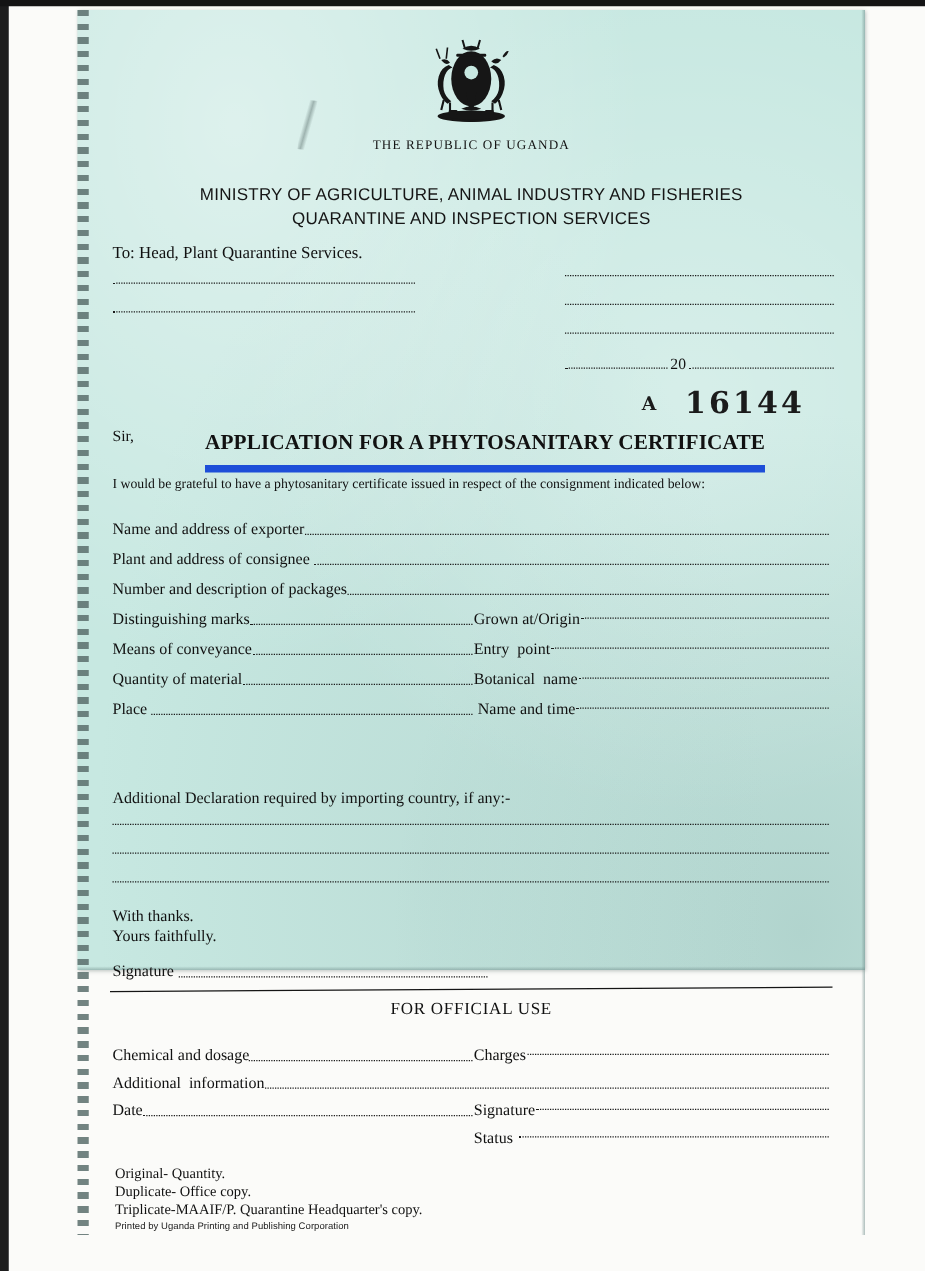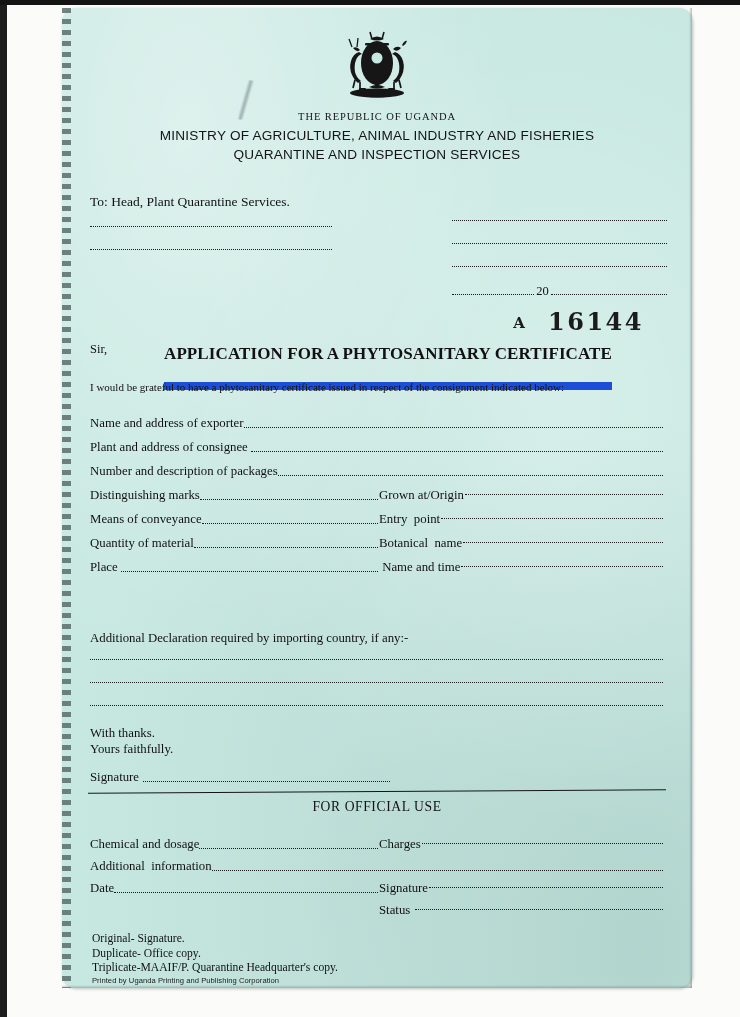--- a/index.html
+++ b/index.html
@@ -33,24 +33,23 @@
     width: 740px; height: 5px;
     background: #141414;
   }
 
   
   #paper {
     position: absolute;
     left: 62px;
     top: 8px;
     width: 630px;
-    height: 980px;
+    height: 768px;
     background: #c7e8e1;
     box-shadow: 1px 1px 3px rgba(60,80,78,0.35);
-    border-radius: 14px;
   }
   
   #paper::before {
     content: "";
     position: absolute;
     inset: 0;
     background:
       radial-gradient(ellipse at 20% 12%, rgba(255,255,255,0.40), rgba(255,255,255,0) 46%),
       radial-gradient(ellipse at 78% 40%, rgba(255,255,255,0.28), rgba(255,255,255,0) 52%),
       radial-gradient(ellipse at 45% 88%, rgba(150,185,180,0.20), rgba(150,185,180,0) 55%),
@@ -99,21 +98,21 @@
   #crest svg { display: block; margin: 0 auto; }
   #republic-line {
     text-align: center;
     font-size: 10.5px;
     letter-spacing: 0.9px;
     margin-top: 3px;
     color: #141414;
   }
   #ministry-block {
     text-align: center;
-    margin-top: 4px;
+    margin-top: 24px;
     font-family: "Liberation Sans", sans-serif;
     font-size: 13.6px;
     letter-spacing: 0.2px;
     line-height: 19px;
     color: #151515;
   }
 
   
   #to-line {
     position: absolute;
@@ -177,22 +176,22 @@
     position: absolute;
     left: 0; right: 0;
     top: 336px;
     text-align: center;
     padding-left: 22px;
     font-weight: bold;
     font-size: 17px;
     letter-spacing: 0.1px;
   }
   #title span {
-    border-bottom: 8px solid #1d4ed8;
-    padding-bottom: 19px;
+    border-bottom: 6px solid #1d4ed8;
+    padding-bottom: 9px;
   }
   #intro {
     position: absolute;
     left: 28px;
     top: 373px;
     font-size: 11px;
   }
 
   
   #form-rows {
@@ -499,21 +498,21 @@
         <div class="frow status-row">
           <div class="spacerA"></div>
           <div class="colB">
             <span class="lbl2">Status </span>
             <span class="dotfill"></span>
           </div>
         </div>
       </div>
 
     <div id="copies">
-        <div>Original- Signature.</div>
+        <div>Original- Quantity.</div>
         <div>Duplicate- Office copy.</div>
         <div>Triplicate-MAAIF/P. Quarantine Headquarter's copy.</div>
       </div>
     <div id="printer">Printed by Uganda Printing and Publishing Corporation</div>
   </div>
 
   <div id="smudge"></div>
 </div>
 
 </body></html>

